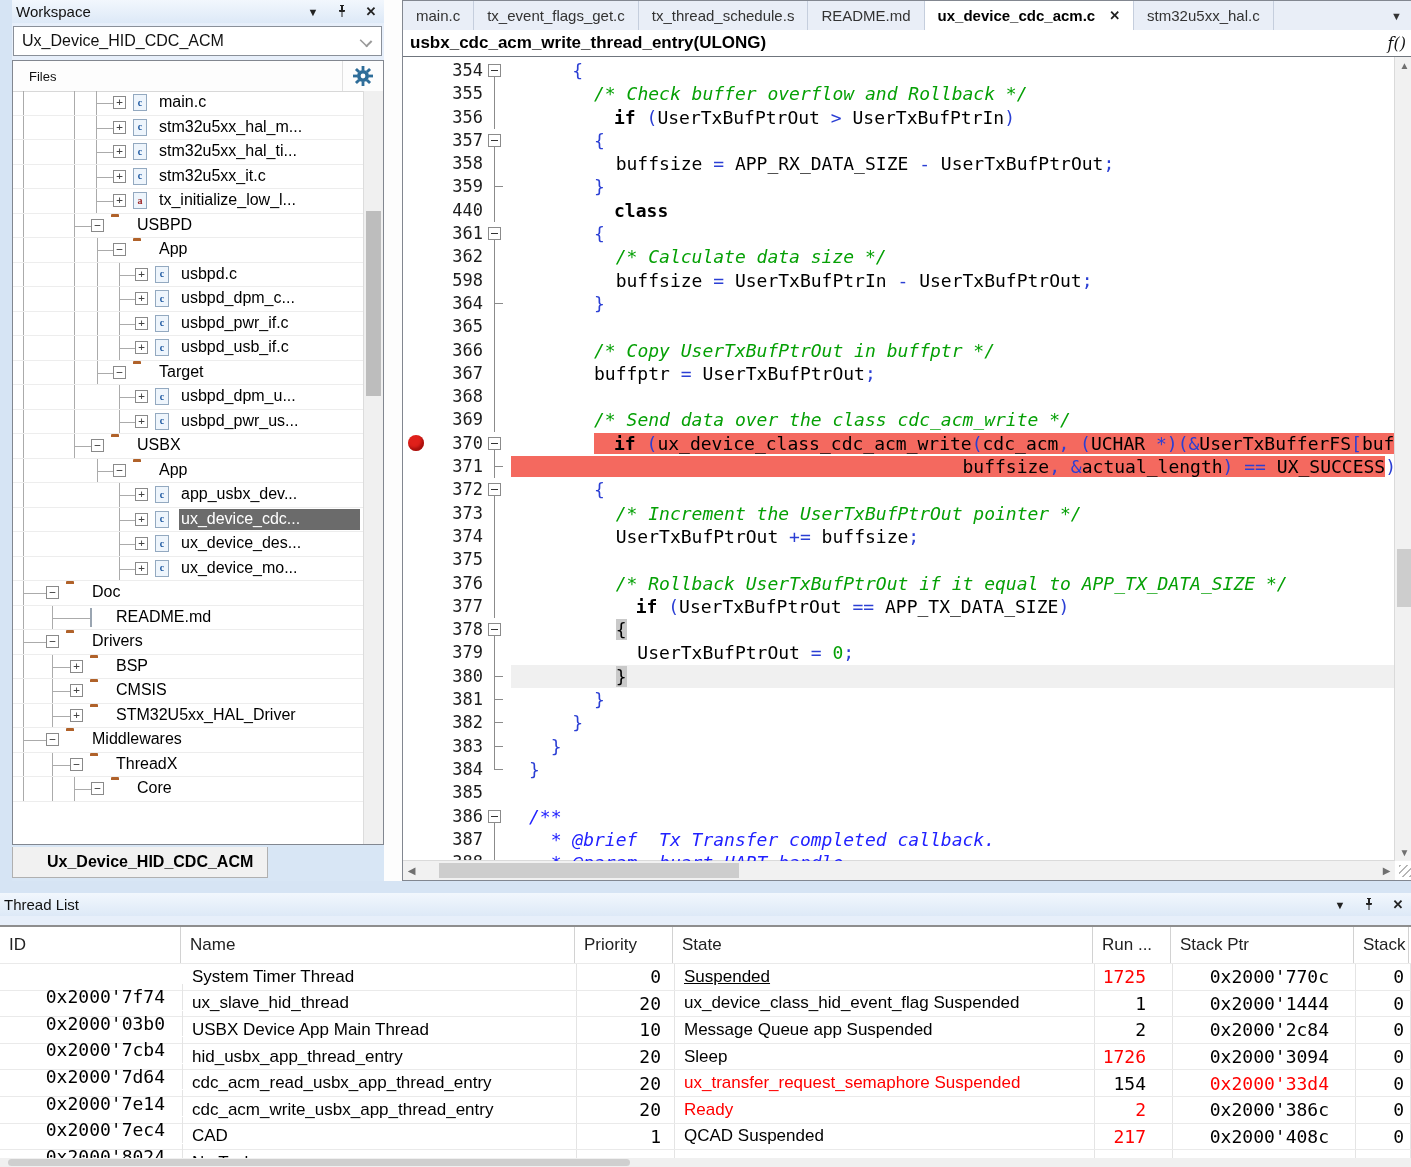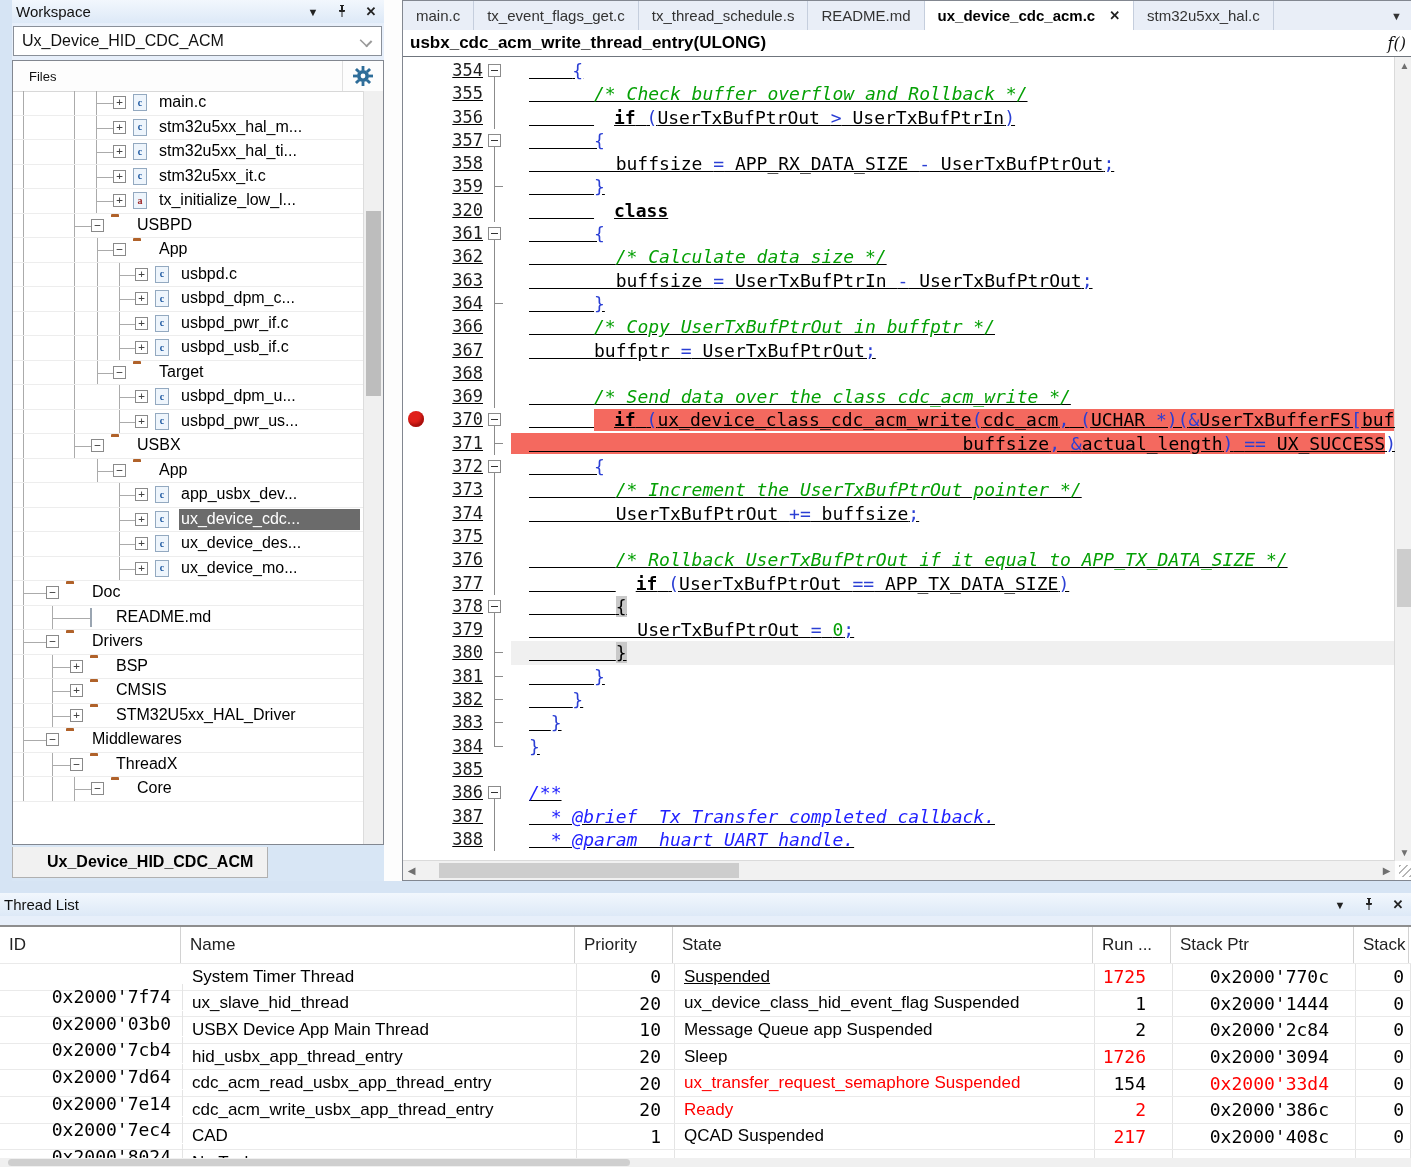--- a/index.html
+++ b/index.html
@@ -62,21 +62,21 @@
     border-bottom:1px solid #b9c2d1;display:flex;align-items:stretch;font-size:15px;color:#333;}
   .etab{display:flex;align-items:center;padding:0 13px;border-right:1px solid #c5cedd;cursor:default;white-space:nowrap;}
   .etab.active{background:#fff;font-weight:bold;color:#000;}
   .etab .x{margin-left:14px;font-weight:bold;font-size:13px;color:#222;}
   #tab-menu{margin-left:auto;display:flex;align-items:center;padding:0 12px;color:#333;font-size:11px;}
   #funcbar{position:absolute;left:0;top:29px;right:0;height:27px;background:#fff;
     border-bottom:1px solid #6f757d;display:flex;align-items:center;
     font-weight:bold;font-size:17px;color:#000;padding-left:7px;box-sizing:border-box;}
   #fn-ic{position:absolute;right:8px;font:italic 16px "DejaVu Serif",serif;font-weight:normal;color:#111;}
   #code-area{position:absolute;left:0;top:56px;right:0;bottom:0;background:#fff;overflow:hidden;}
-  #code-lines{position:absolute;left:0;top:2px;right:19px;bottom:19px;overflow:hidden;text-decoration:underline;}
+  #code-lines{position:absolute;left:0;top:2px;right:19px;bottom:19px;overflow:hidden;}
   .crow{position:relative;height:23.3px;display:flex;
     font:18px/23.3px "DejaVu Sans Mono",monospace;white-space:pre;}
   .gut{flex:0 0 28px;position:relative;}
   .bp{position:absolute;left:5px;top:3px;width:16px;height:16px;border-radius:50%;
     background:var(--bp);box-shadow:inset -2px -3px 3px rgba(120,0,0,.55);}
   .lnum{flex:0 0 52px;text-align:right;font-size:17px;color:#1c1c1c;padding-right:2px;}
   .fold{flex:0 0 26px;position:relative;}
   .fold.f-line:before,.fold.f-tick:before{content:"";position:absolute;left:9px;top:0;bottom:0;width:1px;background:#8b8b8b;}
   .fold.f-end:before{content:"";position:absolute;left:9px;top:0;height:12px;width:1px;background:#8b8b8b;}
   .fold.f-tick:after,.fold.f-end:after{content:"";position:absolute;left:10px;top:11px;width:8px;height:1px;background:#8b8b8b;}
@@ -107,21 +107,21 @@
   #tl-table{position:absolute;left:0;top:32px;right:0;bottom:0;background:#fff;border-top:2px solid #8e8e8e;}
   .tl-hrow{display:flex;height:36px;align-items:center;font-size:17px;color:#222;}
   .tl-hcell{box-sizing:border-box;padding-left:9px;border-right:1px solid #d2d2d2;height:100%;
     display:flex;align-items:center;white-space:nowrap;overflow:hidden;}
   .tl-row{display:flex;height:25.6px;align-items:center;border-top:1px solid #eaeaea;}
   .tl-cell{box-sizing:border-box;height:100%;display:flex;align-items:center;
     border-right:1px solid #e4e4e4;white-space:nowrap;overflow:hidden;font-size:17px;color:#000;}
   .tl-cell.mono{font-family:"DejaVu Sans Mono",monospace;font-size:18px;}
   .tl-cell.ar{justify-content:flex-end;}
   .tl-cell.red{color:var(--thread-red);}
-  .pad-id{padding-right:11px;margin-top:40px;}.pad-pr{padding-right:13px;}.pad-run{padding-right:26px;}
+  .pad-id{padding-right:17px;margin-top:40px;}.pad-pr{padding-right:13px;}.pad-run{padding-right:26px;}
   .pad-sp{padding-right:26px;}.pad-st{padding-right:6px;}.pad-l{padding-left:9px;}
   #tl-hsb{position:absolute;left:0;right:0;bottom:0;height:9px;background:#f0f0f0;}
   #tl-hsb .thumb{position:absolute;top:1px;bottom:1px;left:8px;width:622px;background:#cfcfcf;border-radius:4px;}
 </style>
 </head>
 <body>
 
 <div id="app">
   <div id="top">
     <div id="splitter"></div>
@@ -378,25 +378,26 @@
         <span id="fn-ic">f()</span>
       </div>
       <div id="code-area">
         <div id="code-lines">
             <div class="crow"><div class="gut"></div><div class="lnum">354</div><div class="fold f-box"><span class="fbx"></span></div><div class="codetxt"><span class="sp">    </span><span class="so">{</span></div></div>
             <div class="crow"><div class="gut"></div><div class="lnum">355</div><div class="fold f-line"></div><div class="codetxt"><span class="sp">      </span><span class="sc">/* Check buffer overflow and Rollback */</span></div></div>
             <div class="crow"><div class="gut"></div><div class="lnum">356</div><div class="fold f-line"></div><div class="codetxt"><span class="sp">      </span><span class="sk">if</span><span class="sp"> </span><span class="so">(</span><span class="sp">UserTxBufPtrOut </span><span class="so">&gt;</span><span class="sp"> UserTxBufPtrIn</span><span class="so">)</span></div></div>
             <div class="crow"><div class="gut"></div><div class="lnum">357</div><div class="fold f-box"><span class="fbx"></span></div><div class="codetxt"><span class="sp">      </span><span class="so">{</span></div></div>
             <div class="crow"><div class="gut"></div><div class="lnum">358</div><div class="fold f-line"></div><div class="codetxt"><span class="sp">        buffsize </span><span class="so">=</span><span class="sp"> APP_RX_DATA_SIZE </span><span class="so">-</span><span class="sp"> UserTxBufPtrOut</span><span class="so">;</span></div></div>
             <div class="crow"><div class="gut"></div><div class="lnum">359</div><div class="fold f-tick"></div><div class="codetxt"><span class="sp">      </span><span class="so">}</span></div></div>
-            <div class="crow"><div class="gut"></div><div class="lnum">320</div><div class="fold f-line"></div><div class="codetxt"><span class="sp">      </span><span class="sk">class</span></div></div>
+            <div class="crow"><div class="gut"></div><div class="lnum">440</div><div class="fold f-line"></div><div class="codetxt"><span class="sp">      </span><span class="sk">class</span></div></div>
             <div class="crow"><div class="gut"></div><div class="lnum">361</div><div class="fold f-box"><span class="fbx"></span></div><div class="codetxt"><span class="sp">      </span><span class="so">{</span></div></div>
             <div class="crow"><div class="gut"></div><div class="lnum">362</div><div class="fold f-line"></div><div class="codetxt"><span class="sp">        </span><span class="sc">/* Calculate data size */</span></div></div>
-            <div class="crow"><div class="gut"></div><div class="lnum">363</div><div class="fold f-line"></div><div class="codetxt"><span class="sp">        buffsize </span><span class="so">=</span><span class="sp"> UserTxBufPtrIn </span><span class="so">-</span><span class="sp"> UserTxBufPtrOut</span><span class="so">;</span></div></div>
+            <div class="crow"><div class="gut"></div><div class="lnum">598</div><div class="fold f-line"></div><div class="codetxt"><span class="sp">        buffsize </span><span class="so">=</span><span class="sp"> UserTxBufPtrIn </span><span class="so">-</span><span class="sp"> UserTxBufPtrOut</span><span class="so">;</span></div></div>
             <div class="crow"><div class="gut"></div><div class="lnum">364</div><div class="fold f-tick"></div><div class="codetxt"><span class="sp">      </span><span class="so">}</span></div></div>
+            <div class="crow"><div class="gut"></div><div class="lnum">365</div><div class="fold f-line"></div><div class="codetxt"></div></div>
             <div class="crow"><div class="gut"></div><div class="lnum">366</div><div class="fold f-line"></div><div class="codetxt"><span class="sp">      </span><span class="sc">/* Copy UserTxBufPtrOut in buffptr */</span></div></div>
             <div class="crow"><div class="gut"></div><div class="lnum">367</div><div class="fold f-line"></div><div class="codetxt"><span class="sp">      buffptr </span><span class="so">=</span><span class="sp"> UserTxBufPtrOut</span><span class="so">;</span></div></div>
             <div class="crow"><div class="gut"></div><div class="lnum">368</div><div class="fold f-line"></div><div class="codetxt"></div></div>
             <div class="crow"><div class="gut"></div><div class="lnum">369</div><div class="fold f-line"></div><div class="codetxt"><span class="sp">      </span><span class="sc">/* Send data over the class cdc_acm_write */</span></div></div>
             <div class="crow hl-r1"><div class="gut"><div class="bp"></div></div><div class="lnum">370</div><div class="fold f-box"><span class="fbx"></span></div><div class="codetxt"><div class="hlbar"></div><span class="sp">      </span><span class="sk">if</span><span class="sp"> </span><span class="so">(</span><span class="sp">ux_device_class_cdc_acm_write</span><span class="so">(</span><span class="sp">cdc_acm</span><span class="so">,</span><span class="sp"> </span><span class="so">(</span><span class="sp">UCHAR </span><span class="so">*)(</span><span class="so">&amp;</span><span class="sp">UserTxBufferFS</span><span class="so">[</span><span class="sp">buffptr</span></div></div>
             <div class="crow hl-r2"><div class="gut"></div><div class="lnum">371</div><div class="fold f-tick"></div><div class="codetxt"><div class="hlbar"></div><span class="sp">                                        buffsize</span><span class="so">,</span><span class="sp"> </span><span class="so">&amp;</span><span class="sp">actual_length</span><span class="so">)</span><span class="sp"> </span><span class="so">==</span><span class="sp"> UX_SUCCESS</span><span class="so">)</span></div></div>
             <div class="crow"><div class="gut"></div><div class="lnum">372</div><div class="fold f-box"><span class="fbx"></span></div><div class="codetxt"><span class="sp">      </span><span class="so">{</span></div></div>
             <div class="crow"><div class="gut"></div><div class="lnum">373</div><div class="fold f-line"></div><div class="codetxt"><span class="sp">        </span><span class="sc">/* Increment the UserTxBufPtrOut pointer */</span></div></div>
             <div class="crow"><div class="gut"></div><div class="lnum">374</div><div class="fold f-line"></div><div class="codetxt"><span class="sp">        UserTxBufPtrOut </span><span class="so">+=</span><span class="sp"> buffsize</span><span class="so">;</span></div></div>
             <div class="crow"><div class="gut"></div><div class="lnum">375</div><div class="fold f-line"></div><div class="codetxt"></div></div>

